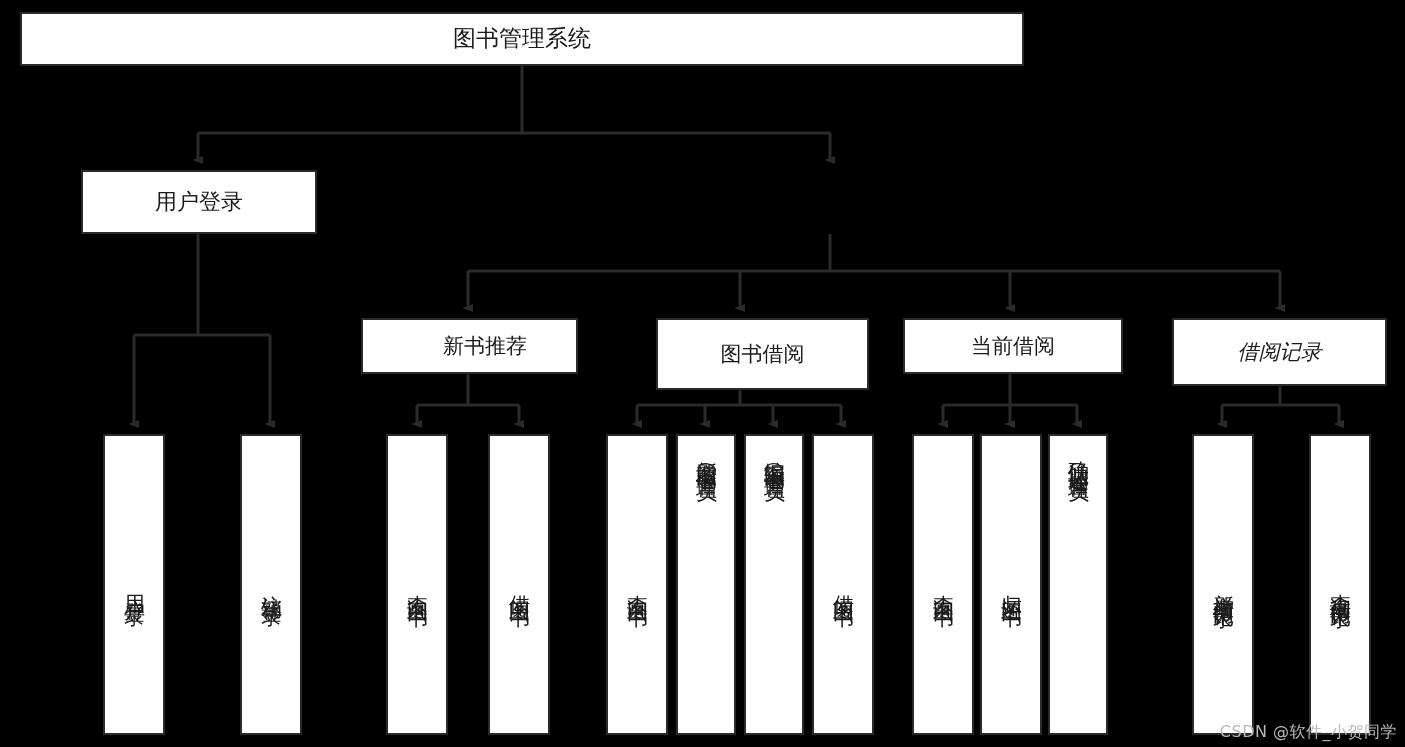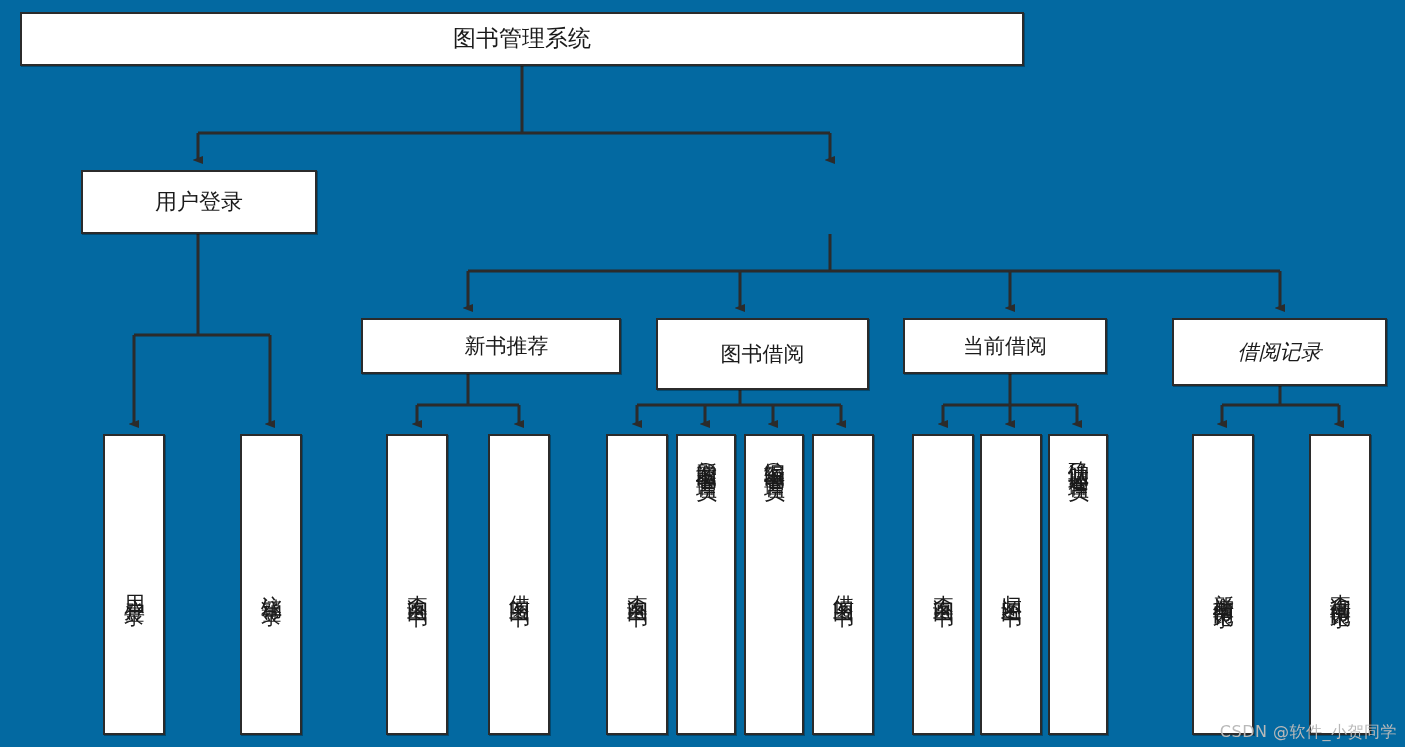--- a/index.html
+++ b/index.html
@@ -7,21 +7,21 @@
     padding: 0;
     background: #ffffff;
   }
   body {
     font-family: "DejaVu Sans", "Liberation Sans", sans-serif;
   }
   #canvas {
     position: relative;
     width: 1405px;
     height: 747px;
-    background: #0369a1;
+    background: #000000;
     overflow: hidden;
   }
   svg.connectors {
     position: absolute;
     left: 0;
     top: 0;
     width: 1405px;
     height: 747px;
     pointer-events: none;
   }
@@ -142,27 +142,27 @@
   </svg>
 
   <div class="node lvl-root" style="left:20px; top:12px; width:1004px; height:54px;">
     <span class="txt">图书管理系统</span>
   </div>
 
   <div class="node lvl2" style="left:81px; top:170px; width:236px; height:64px;">
     <span class="txt">用户登录</span>
   </div>
 
-  <div class="node lvl3" style="left:361px; top:318px; width:260px; height:56px;padding-left:31px;">
+  <div class="node lvl3" style="left:361px; top:318px; width:217px; height:56px;padding-left:31px;">
     <span class="txt">新书推荐</span>
   </div>
   <div class="node lvl3" style="left:656px; top:318px; width:213px; height:72px;">
     <span class="txt">图书借阅</span>
   </div>
-  <div class="node lvl3" style="left:903px; top:318px; width:204px; height:56px;">
+  <div class="node lvl3" style="left:903px; top:318px; width:220px; height:56px;">
     <span class="txt">当前借阅</span>
   </div>
   <div class="node lvl3" style="left:1172px; top:318px; width:215px; height:68px;font-style:italic;">
     <span class="txt">借阅记录</span>
   </div>
 
   <div class="node leaf" style="left:103px; top:434px; width:62px; height:301px;">
     <span class="txt">用户登录</span>
   </div>
   <div class="node leaf" style="left:240px; top:434px; width:62px; height:301px;">

